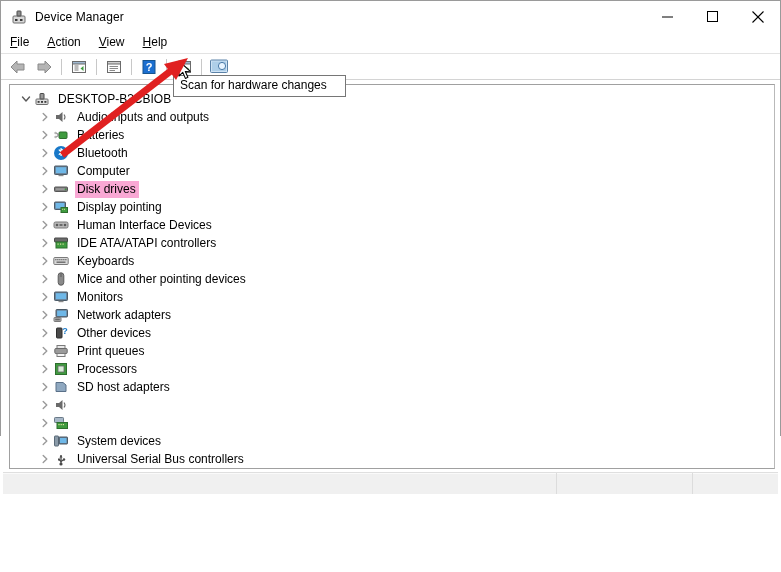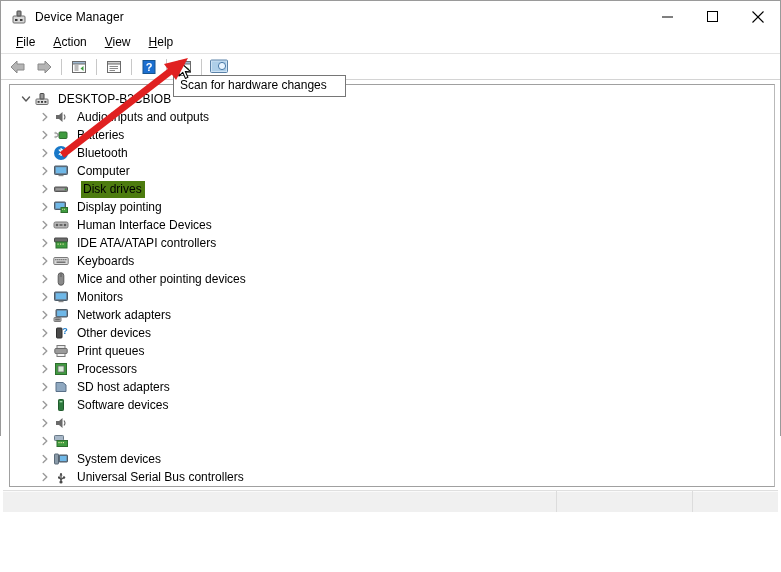--- a/index.html
+++ b/index.html
@@ -67,21 +67,20 @@
   }
   .winbtn svg { display: block; }
 
   
   #menubar {
     height: 21px;
     min-height: 21px;
     display: flex;
     align-items: center;
     background: #ffffff;
-    padding-left: 6px;
     border-bottom: 1px solid #e3e3e3;
     text-align: center;
   }
   .menuitem {
     font-size: 12px;
     color: #000000;
     padding: 2px 9px 3px 9px;
     cursor: default;
   }
   .menuitem u { text-decoration: underline; }
@@ -160,22 +159,21 @@
     display: flex;
     align-items: center;
     justify-content: center;
     position: relative;
   }
   .nodelabel {
     padding: 1px 3px 2px 2px;
     line-height: 14px;
   }
   .node.selected .nodelabel {
-    background: #4d7c0f;
-    margin-left: 6px;
+    background: #f9a8d4;
   }
 
   
   #statusbar {
     height: 22px;
     min-height: 22px;
     background: #f0f0f0;
     border-top: 1px solid #dfdfdf;
     display: flex;
     align-items: stretch;
@@ -622,34 +620,20 @@
               </svg>
           </span>
           <span class="nodeicon">
             <svg width="16" height="16" viewBox="0 0 16 16">
               <path d="M3 3.5 L10 3.5 L13 6 L13 12.5 L3 12.5 Z" fill="#8fa8c0" stroke="#5a7088" stroke-width="1" stroke-linejoin="round"></path>
             </svg>
           </span>
           <span class="nodelabel">SD host adapters</span>
         </div>
 
-        <div class="node child">
-          <span class="chev">
-            <svg width="10" height="10" viewBox="0 0 10 10">
-                <path d="M3.2 1.6 L6.8 5 L3.2 8.4" fill="none" stroke="#9a9a9a" stroke-width="1.4" stroke-linecap="round" stroke-linejoin="round"></path>
-              </svg>
-          </span>
-          <span class="nodeicon">
-            <svg width="16" height="16" viewBox="0 0 16 16">
-              <rect x="5.5" y="2.5" width="5" height="11" rx="0.8" fill="#2e7a3e" stroke="#1f5a2c" stroke-width="1"></rect>
-              <rect x="6.6" y="4" width="2.8" height="1.4" fill="#9ed8a8"></rect>
-            </svg>
-          </span>
-          <span class="nodelabel">Software devices</span>
-        </div>
 
         <div class="node child">
           <span class="chev">
             <svg width="10" height="10" viewBox="0 0 10 10">
                 <path d="M3.2 1.6 L6.8 5 L3.2 8.4" fill="none" stroke="#9a9a9a" stroke-width="1.4" stroke-linecap="round" stroke-linejoin="round"></path>
               </svg>
           </span>
           <span class="nodeicon">
             <svg width="16" height="16" viewBox="0 0 16 16">
               <path d="M3 6 L6 6 L9.5 3 L9.5 13 L6 10 L3 10 Z" fill="#6a6a6a"></path>

